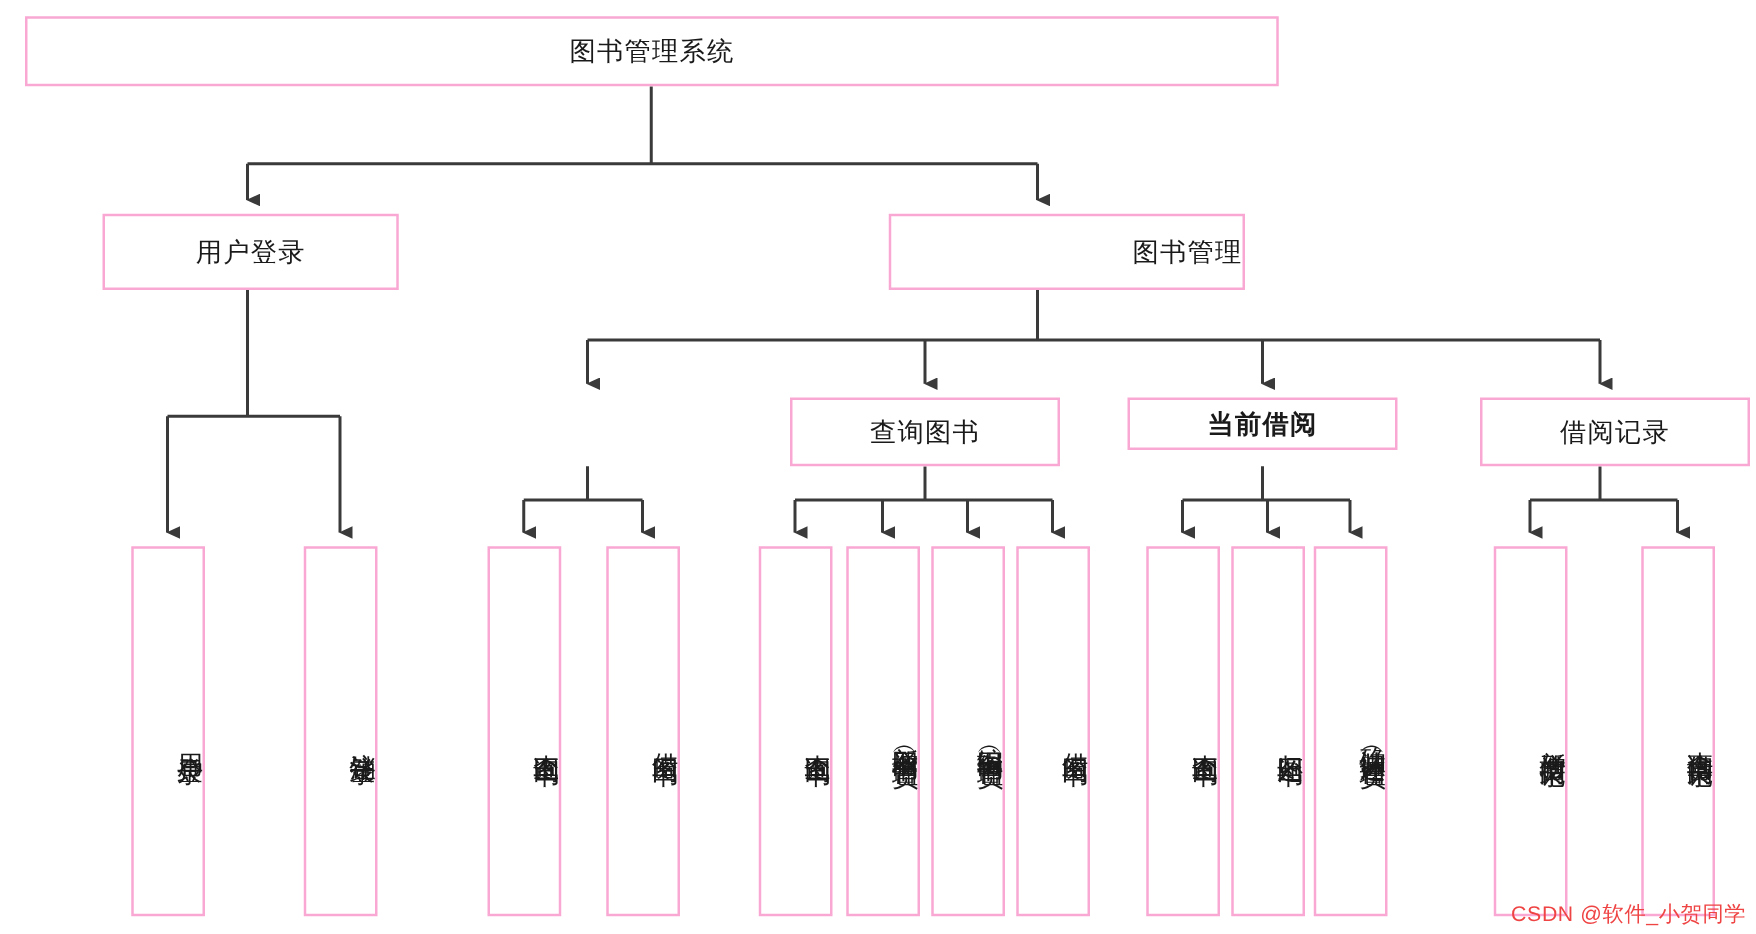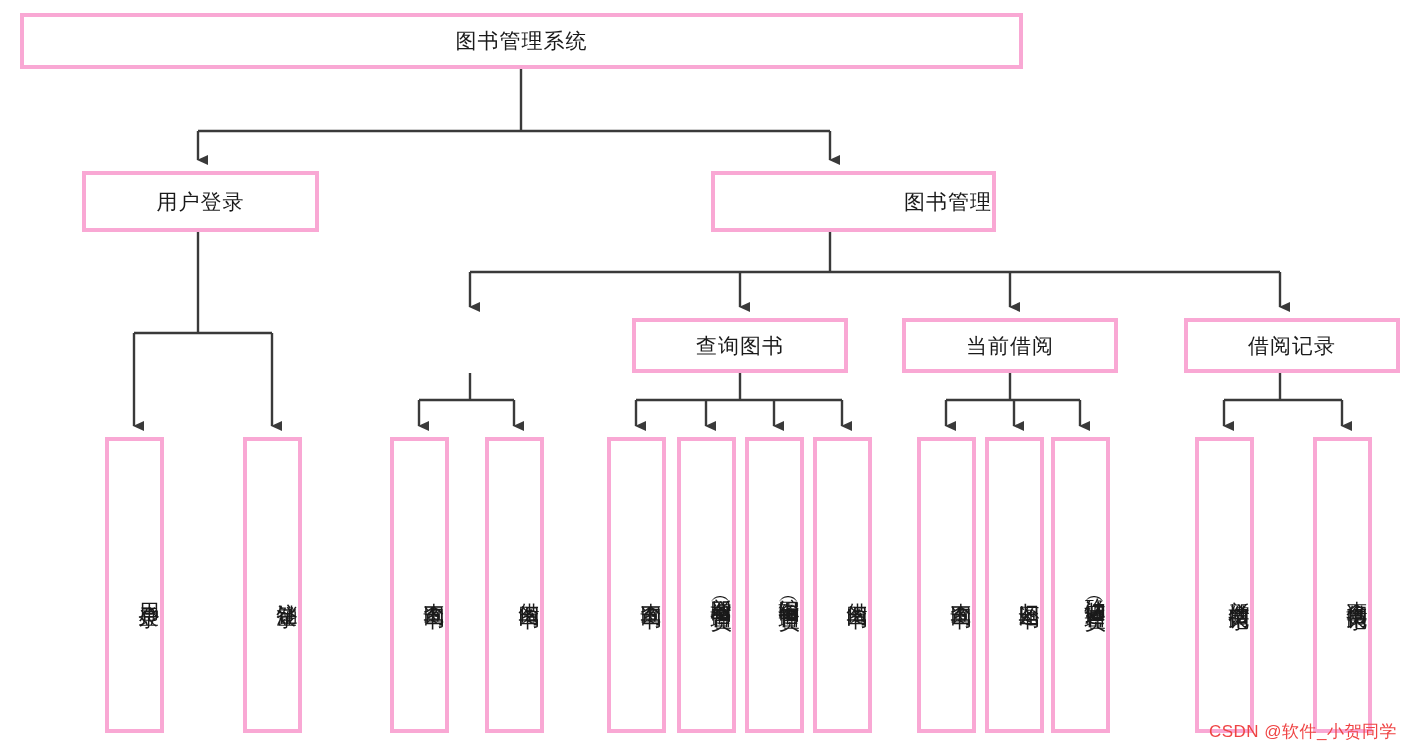--- a/index.html
+++ b/index.html
@@ -3,21 +3,21 @@
 <meta charset="utf-8">
 <style>
   html,body{margin:0;padding:0;background:#ffffff;}
   body{font-family:"Liberation Sans","DejaVu Sans",sans-serif;}
   #canvas{position:relative;width:1405px;height:747px;background:#ffffff;overflow:hidden;}
   svg#wires{position:absolute;left:0;top:0;width:1405px;height:747px;pointer-events:none;}
   .node{
     position:absolute;
     box-sizing:border-box;
     background:#ffffff;
-    border:4px solid #f9a8d4;
+    border:2px solid #f9a8d4;
     display:flex;
     align-items:center;
     justify-content:center;
     color:#1a1a1a;
   }
   .node.horiz{font-size:21px;letter-spacing:1px;}
   .node.vert{
     font-size:21px;
     letter-spacing:2px;
     writing-mode:vertical-rl;
@@ -100,21 +100,21 @@
   <div class="node horiz" style="left:82px;top:171px;width:237px;height:61px;">
     <span>用户登录</span>
   </div>
   <div class="node horiz" style="left:711px;top:171px;width:285px;height:61px;justify-content:flex-end;">
     <span>图书管理</span>
   </div>
 
   <div class="node horiz" style="left:632px;top:318px;width:216px;height:55px;">
     <span>查询图书</span>
   </div>
-  <div class="node horiz" style="left:902px;top:318px;width:216px;height:55px;">
+  <div class="node horiz" style="left:902px;top:318px;width:216px;height:42px;font-weight:bold;">
     <span>当前借阅</span>
   </div>
   <div class="node horiz" style="left:1172px;top:318px;width:216px;height:55px;margin-left:12px;">
     <span>借阅记录</span>
   </div>
 
   <div class="node vert" style="left:105px;top:437px;width:59px;height:296px;">
     <span>用户登录</span>
   </div>
   <div class="node vert" style="left:243px;top:437px;width:59px;height:296px;">

